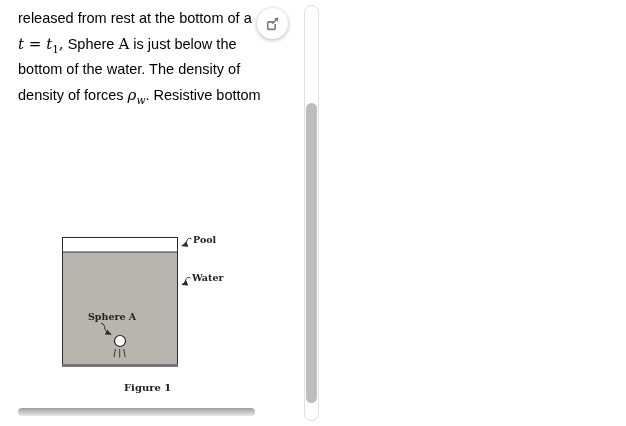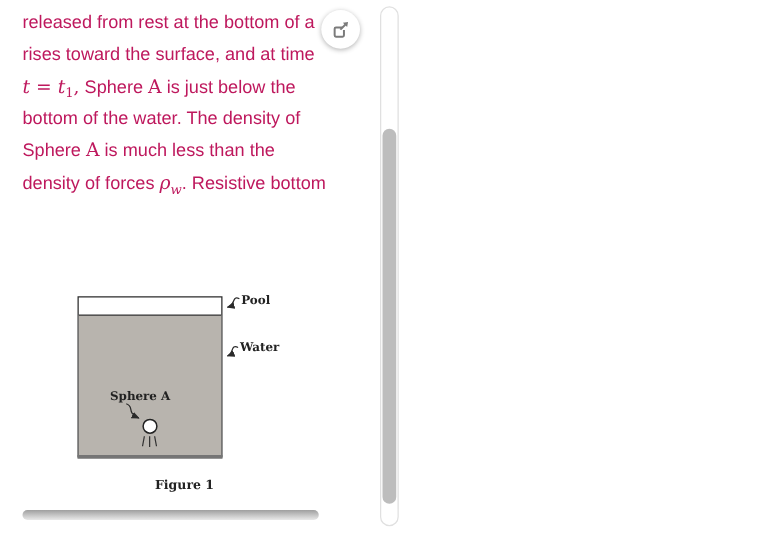--- a/index.html
+++ b/index.html
@@ -1,19 +1,19 @@
 <!DOCTYPE html>
 <html><head>
 <meta charset="utf-8">
 <style>
   * { margin:0; padding:0; box-sizing:border-box; }
   body { background:#fff; }
   .stage {
     position:relative; width:626px; height:426px; background:#ffffff;
-    font-family:"Liberation Sans", sans-serif; color:#be185d; overflow:hidden;
+    font-family:"Liberation Sans", sans-serif; color:#000000; overflow:hidden;
   }
   
   .left-text { position:absolute; left:18px; top:6px; width:284px; }
   .lline { height:25.5px; line-height:25.5px; font-size:14.5px; white-space:nowrap; }
   .m  { font-family:"DejaVu Serif", serif; font-size:15px; }
   .mi { font-family:"DejaVu Serif", serif; font-size:15px; font-style:italic; }
   sub.m, sub.mi { font-size:10.5px; }
   
   .fig1 { position:absolute; left:55px; top:228px; width:175px; height:170px;font-weight:bold; }
   .figtext { font-family:"DejaVu Serif", serif; fill:#222; }
@@ -41,24 +41,22 @@
   .right-panel { position:absolute; left:320px; top:0; width:306px; height:426px; }
 </style>
 </head>
 <body>
 
 <div class="stage">
 
   <div>
     <div class="left-text">
       <div class="lline">released from rest at the bottom of a</div>
-      <div class="lline">rises toward the surface, and at time</div>
       <div class="lline"><span class="mi">t</span><span class="m"> = </span><span class="mi">t</span><sub class="m">1</sub><span class="m">,</span><span> Sphere </span><span class="m">A</span><span> is just below the</span></div>
       <div class="lline">bottom of the water. The density of</div>
-      <div class="lline"><span>Sphere </span><span class="m">A</span><span> is much less than the</span></div>
       <div class="lline"><span>density of forces </span><span class="mi">ρ</span><sub class="mi">w</sub><span>. Resistive bottom</span></div>
     </div>
 
     <div class="fig1">
       <svg width="175" height="170" viewBox="0 0 175 170">
         <defs>
           <marker id="arr" viewBox="0 0 8 8" refX="7" refY="4" markerWidth="6.5" markerHeight="6.5" orient="auto">
             <path d="M0,0.6 L8,4 L0,7.4 z" fill="#2b2b2b"></path>
           </marker>
         </defs>

